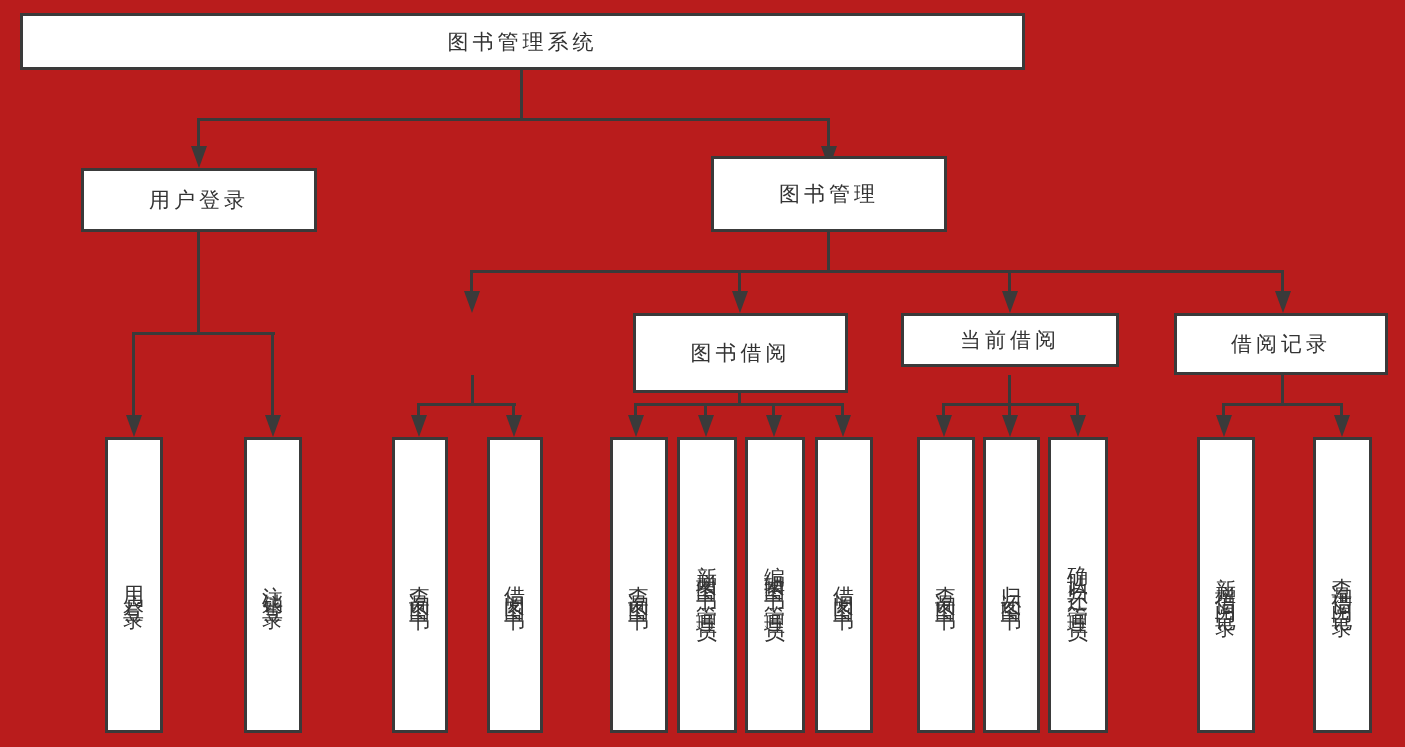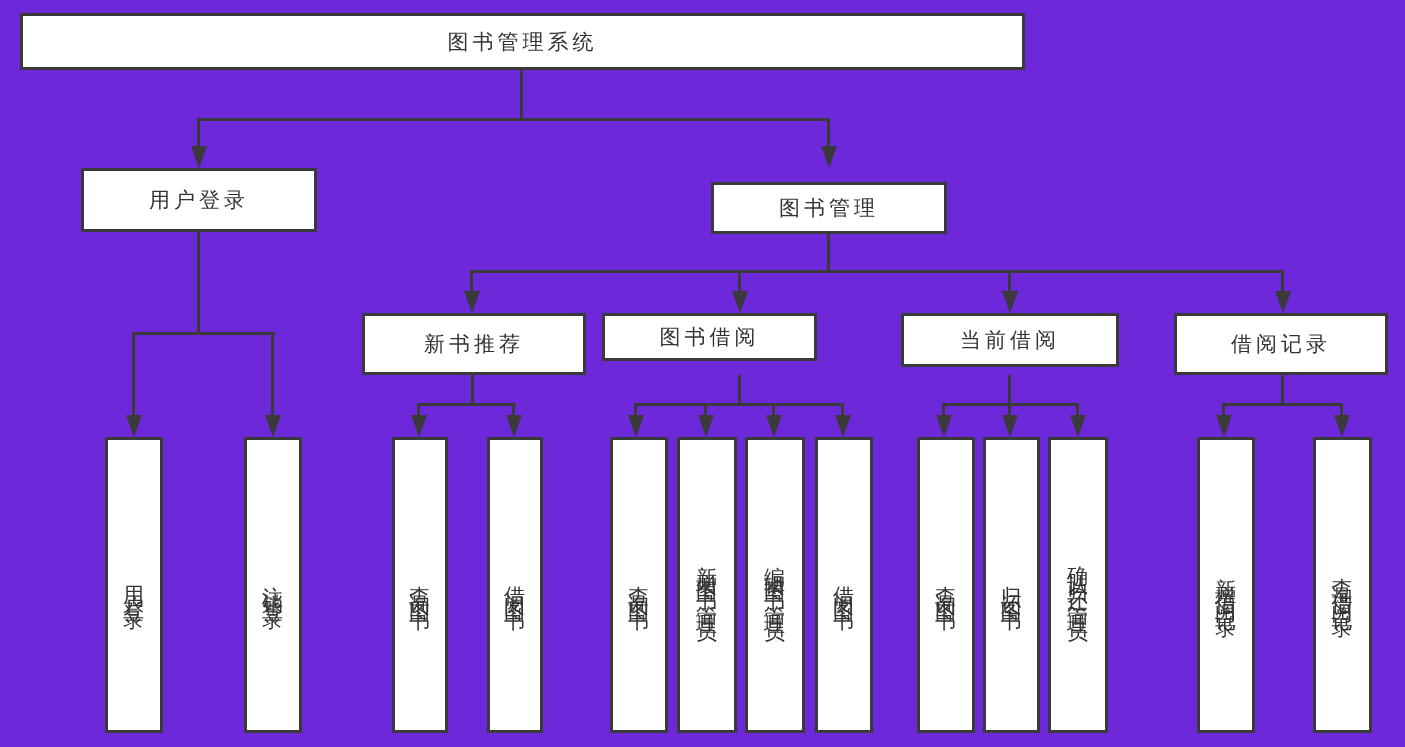--- a/index.html
+++ b/index.html
@@ -1,17 +1,17 @@
 <!DOCTYPE html>
 <html><head>
 <meta charset="utf-8">
 <style>
   html,body{margin:0;padding:0;background:#ffffff;}
   .stage{
-    position:relative;width:1405px;height:747px;background:#6d28d9;
+    position:relative;width:1405px;height:747px;background:#b91c1c;
     overflow:hidden;
     font-family:"Liberation Sans","DejaVu Sans",sans-serif;
     color:#333333;
   }
   .box{
     position:absolute;box-sizing:border-box;
     border:3px solid #3a3a3a;background:#ffffff;
     display:flex;align-items:center;justify-content:center;
     font-size:21px;letter-spacing:4px;color:#333333;
     white-space:nowrap;z-index:2;
@@ -45,21 +45,21 @@
   <div class="vl" style="left:520px;top:70px;height:49px"></div>
   <div class="hl" style="left:197px;top:118px;width:633px"></div>
   <div class="vl" style="left:197px;top:118px;height:30px"></div>
   <div class="vl" style="left:827px;top:118px;height:30px"></div>
   <div class="ah" style="left:191px;top:146px"></div>
   <div class="ah" style="left:821px;top:146px"></div>
 
   <div class="box" style="left:81px;top:168px;width:236px;height:64px">
     <span>用户登录</span>
   </div>
-  <div class="box" style="left:711px;top:182px;width:236px;height:52px">
+  <div class="box" style="left:711px;top:156px;width:236px;height:76px">
     <span>图书管理</span>
   </div>
 
   <div class="vl" style="left:197px;top:232px;height:102px"></div>
   <div class="hl" style="left:132px;top:332px;width:143px"></div>
   <div class="vl" style="left:132px;top:332px;height:85px"></div>
   <div class="vl" style="left:271px;top:332px;height:85px"></div>
   <div class="ah" style="left:126px;top:415px"></div>
   <div class="ah" style="left:265px;top:415px"></div>
 
@@ -67,24 +67,21 @@
   <div class="hl" style="left:470px;top:270px;width:814px"></div>
   <div class="vl" style="left:470px;top:270px;height:24px"></div>
   <div class="vl" style="left:738px;top:270px;height:24px"></div>
   <div class="vl" style="left:1008px;top:270px;height:24px"></div>
   <div class="vl" style="left:1281px;top:270px;height:24px"></div>
   <div class="ah" style="left:464px;top:291px"></div>
   <div class="ah" style="left:732px;top:291px"></div>
   <div class="ah" style="left:1002px;top:291px"></div>
   <div class="ah" style="left:1275px;top:291px"></div>
 
-  <div class="box" style="left:362px;top:313px;width:224px;height:62px">
-    <span>新书推荐</span>
-  </div>
-  <div class="box" style="left:602px;top:313px;width:215px;height:48px">
+  <div class="box" style="left:633px;top:313px;width:215px;height:80px">
     <span>图书借阅</span>
   </div>
   <div class="box" style="left:901px;top:313px;width:218px;height:54px">
     <span>当前借阅</span>
   </div>
   <div class="box" style="left:1174px;top:313px;width:214px;height:62px">
     <span>借阅记录</span>
   </div>
 
   <div class="vl" style="left:471px;top:375px;height:31px"></div>

